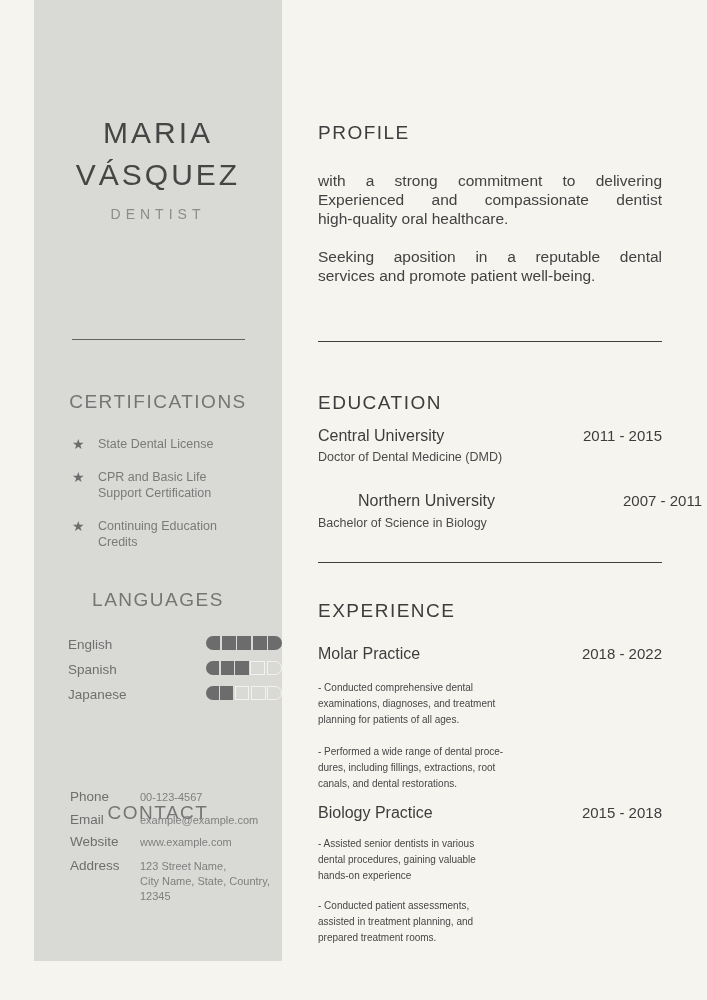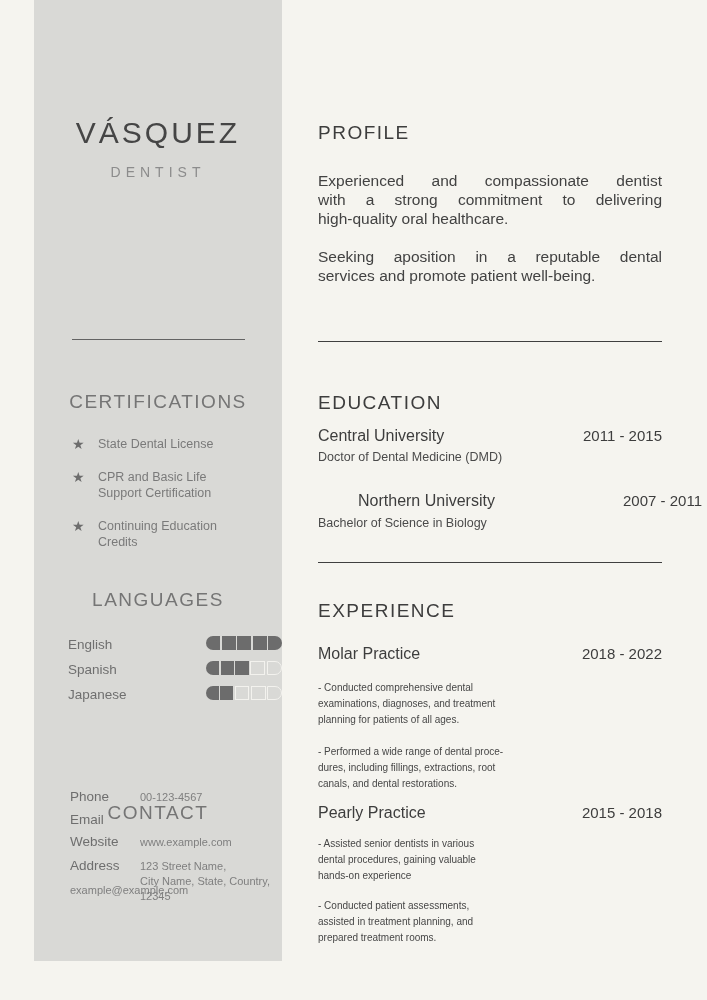--- a/index.html
+++ b/index.html
@@ -55,21 +55,21 @@
     display: flex; gap: 1.5px;
   }
   .seg { flex: 1 1 0; height: 14px; }
   .seg-filled { background: #6c6c6c; }
   .seg-empty { background: transparent; border: 1.5px solid #f3f2ee; }
   .seg-first { border-radius: 7px 0 0 7px; }
   .seg-last { border-radius: 0 7px 7px 0; }
   .contact-heading { top: 770px; margin-top: 32px; }
   .contact-row { position: absolute; left: 36px; width: 204px; display: flex; }
   .contact-row-0 { top: 789px; }
-  .contact-row-1 { top: 812px; flex-direction: column; }
+  .contact-row-1 { top: 812px; }
   .contact-row-2 { top: 834px; }
   .contact-row-3 { top: 858px; }
   .contact-label { flex: 0 0 70px; font-size: 13.5px; color: #6e6e6e; }
   .contact-value { font-size: 11px; color: #7f7f7f; line-height: 15px; white-space: pre-line; padding-top: 1px; }
 
   
   .main { position: absolute; left: 318px; top: 0; width: 344px; }
   .main-heading {
     position: absolute; left: 0; width: 100%;
     font-size: 19px; letter-spacing: 1.5px; color: #3d3d3d; font-weight: 400;
@@ -99,20 +99,21 @@
   .bullet-0-0 { top: 680px; }
   .bullet-0-1 { top: 744px; }
   .bullet-1-0 { top: 836px; }
   .bullet-1-1 { top: 898px; }
 </style>
 </head>
 <body>
 
 <div class="sidebar">
   <div class="name-block">
+    <div class="name-line">MARIA</div>
     <div class="name-line">VÁSQUEZ</div>
     <div class="role">DENTIST</div>
   </div>
   <div class="side-divider"></div>
 
   <div class="side-heading cert-heading">CERTIFICATIONS</div>
   <div class="cert-item cert-item-1">
     <span class="star">★</span>
     <span class="cert-text">State Dental License</span>
   </div>
@@ -176,22 +177,22 @@
     <span class="contact-label">Address</span>
     <span class="contact-value">123 Street Name,
 City Name, State, Country,
 12345</span>
   </div>
 </div>
 
 <div class="main">
   <div class="main-heading profile-heading">PROFILE</div>
   <div class="para para-1">
+      <span class="jline">with a strong commitment to delivering</span>
       <span class="jline">Experienced and compassionate dentist</span>
-      <span class="jline">with a strong commitment to delivering</span>
       <span class="jline-last">high-quality oral healthcare.</span>
     </div>
   <div class="para para-2">
       <span class="jline">Seeking aposition in a reputable dental</span>
       <span class="jline-last">services and promote patient well-being.</span>
     </div>
 
   <div class="main-divider divider-1"></div>
 
   <div class="main-heading edu-heading">EDUCATION</div>
@@ -214,21 +215,21 @@
     <span class="entry-dates">2018 - 2022</span>
   </div>
   <div class="bullet bullet-0-0">- Conducted comprehensive dental
 examinations, diagnoses, and treatment
 planning for patients of all ages.</div>
   <div class="bullet bullet-0-1">- Performed a wide range of dental proce-
 dures, including fillings, extractions, root
 canals, and dental restorations.</div>
 
   <div class="entry-head exp-entry-1-head">
-    <span class="entry-title">Pearly Practice</span>
+    <span class="entry-title">Biology Practice</span>
     <span class="entry-dates">2015 - 2018</span>
   </div>
   <div class="bullet bullet-1-0">- Assisted senior dentists in various
 dental procedures, gaining valuable
 hands-on experience</div>
   <div class="bullet bullet-1-1">- Conducted patient assessments,
 assisted in treatment planning, and
 prepared treatment rooms.</div>
 </div>
 

